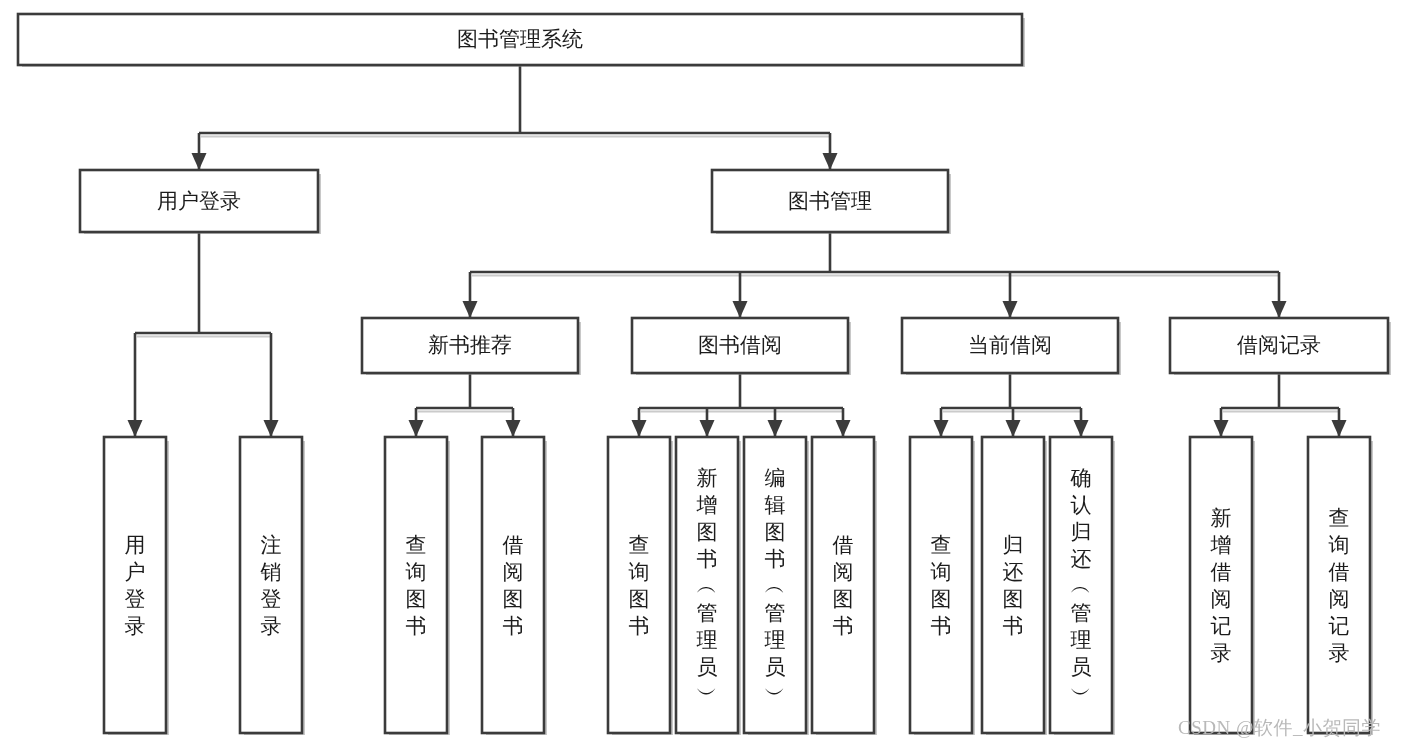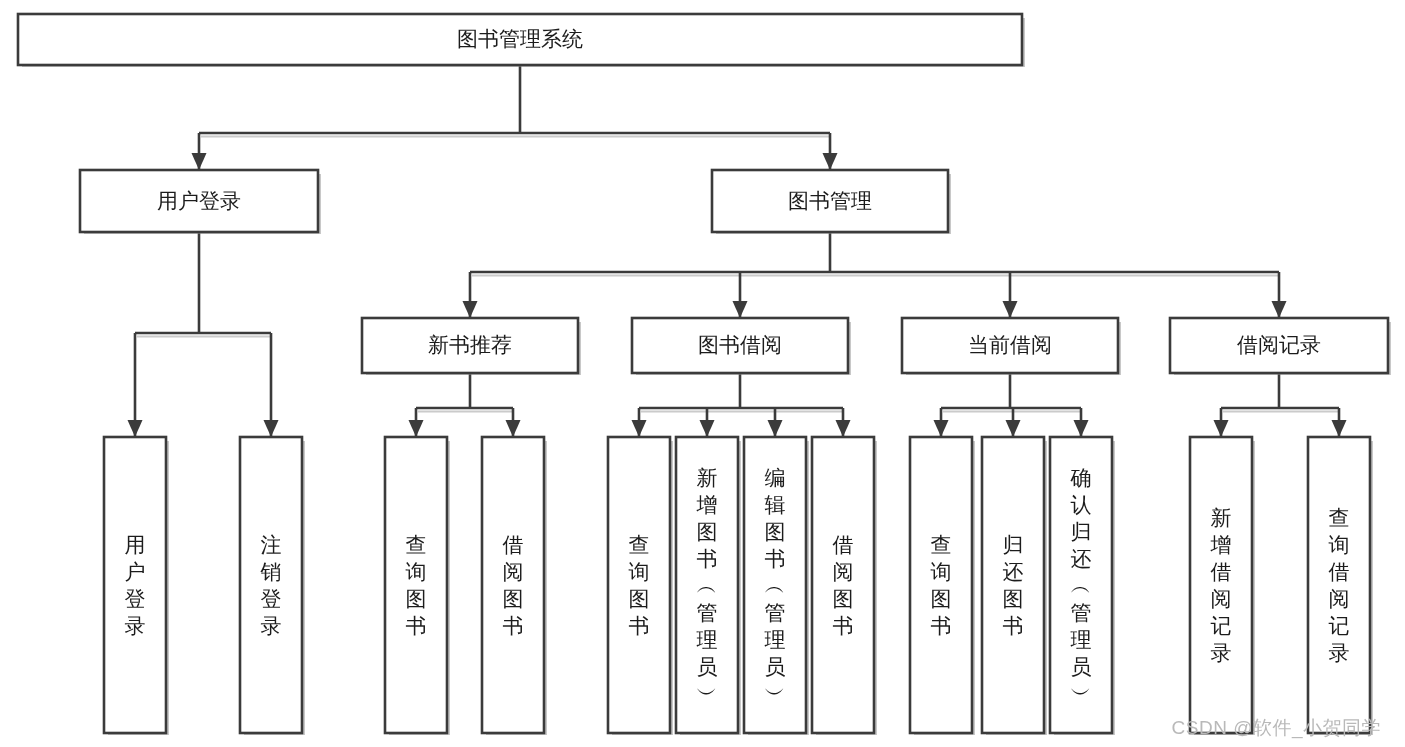--- a/index.html
+++ b/index.html
@@ -61,21 +61,21 @@
   .node-label-v {
     font-family: "Liberation Sans", "DejaVu Sans", sans-serif;
     font-size: 21px;
     fill: #1c1c1c;
     text-anchor: middle;
   }
   .watermark {
     position: absolute;
     right: 10px;
     bottom: 6px;
-    font-family: Liberation Sans, sans-serif;
+    font-family: Liberation Serif, serif;
     font-size: 19px;
     color: #b9b9b9;
     letter-spacing: 0.5px;
     white-space: nowrap;
     pointer-events: none;
     user-select: none;
   }
 </style>
 </head>
 <body>

